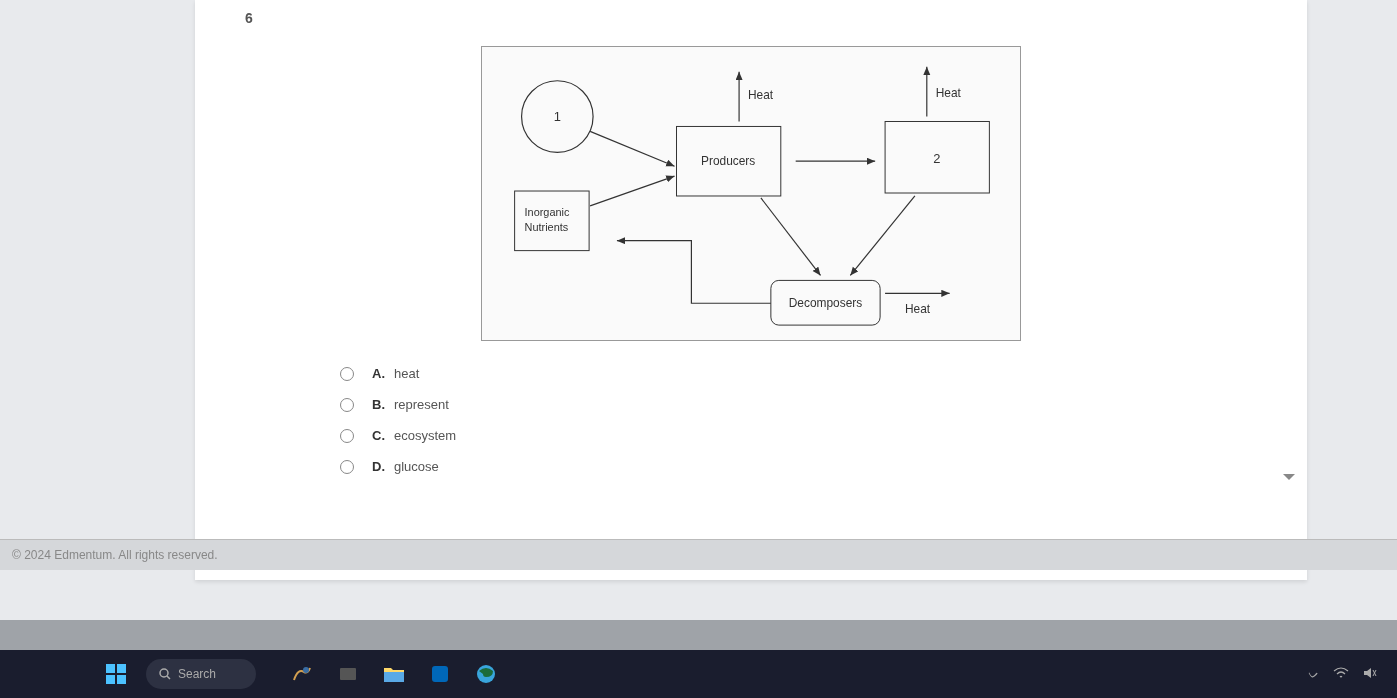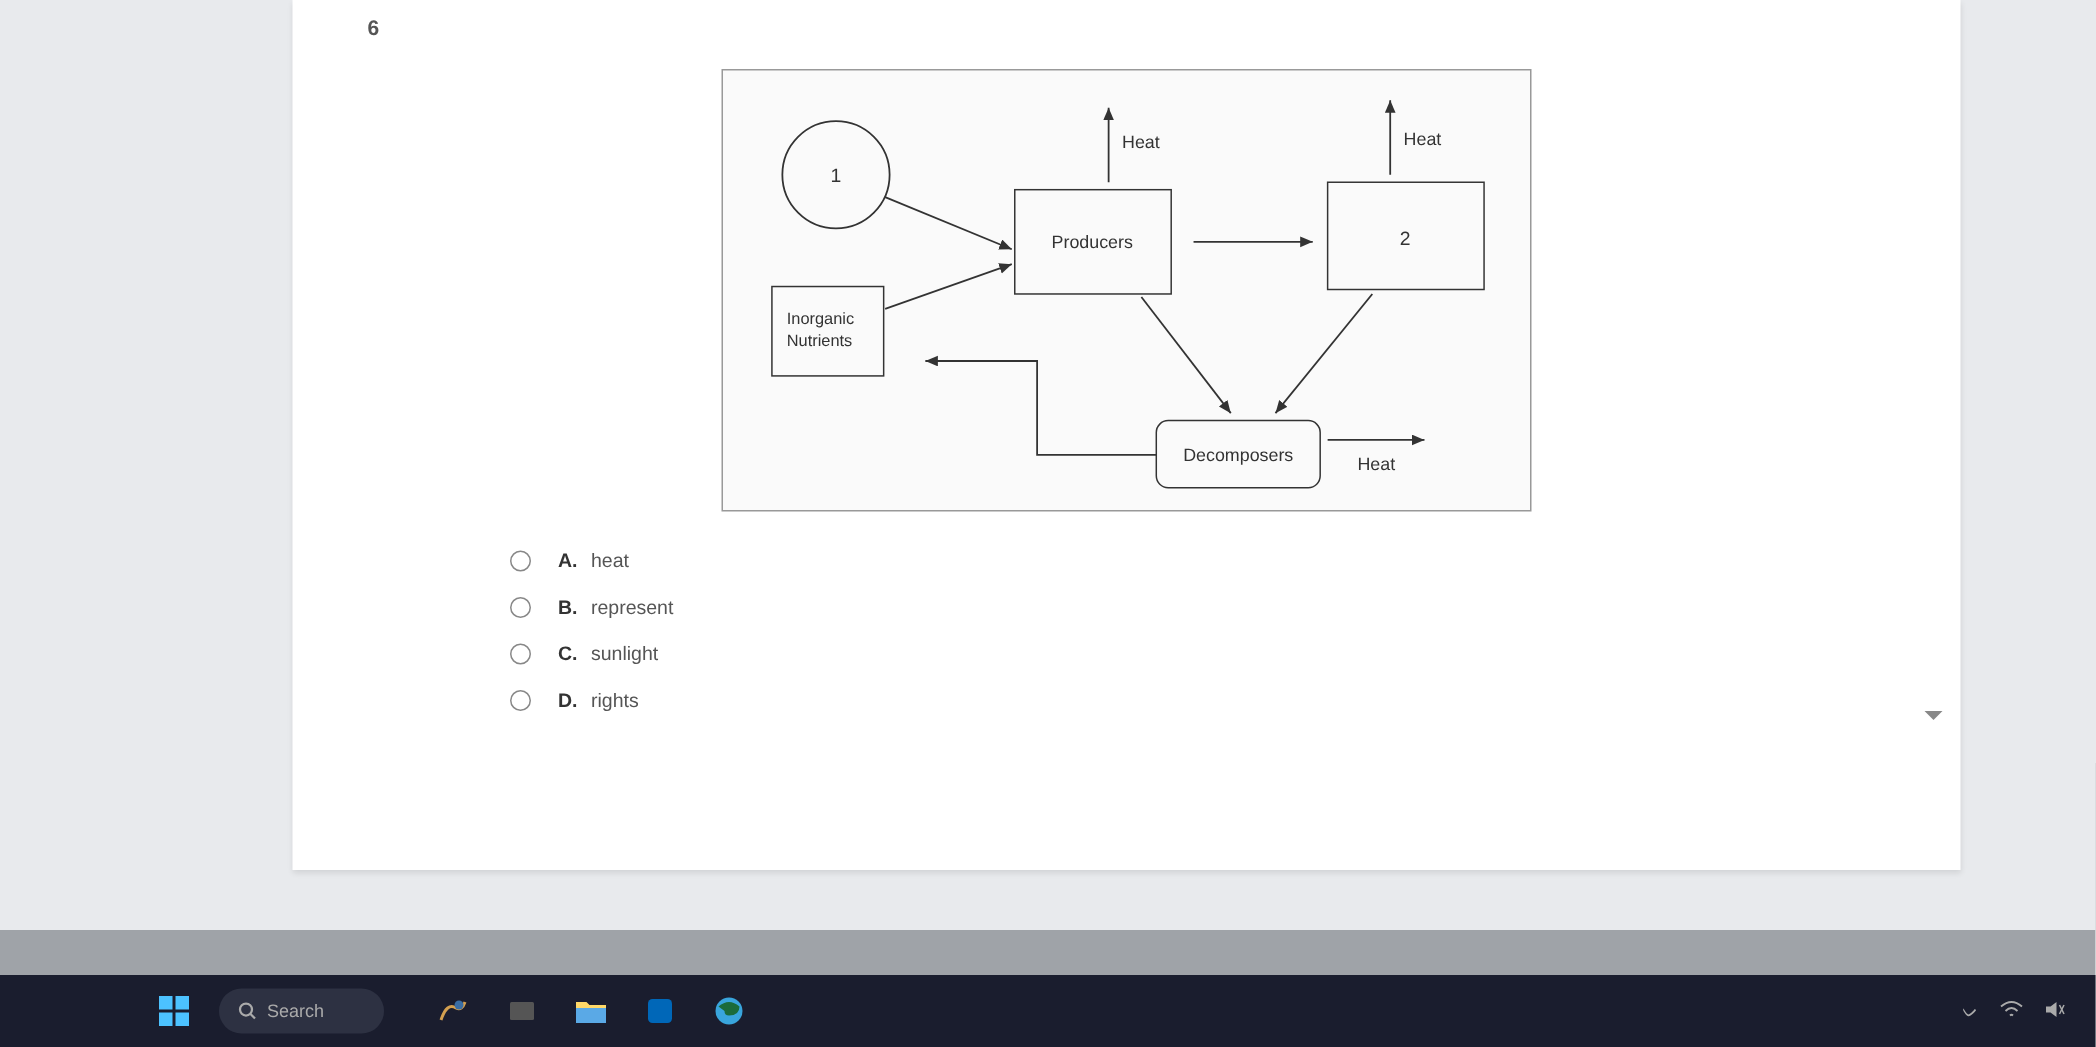--- a/index.html
+++ b/index.html
@@ -199,34 +199,35 @@
         <div class="option-text">heat</div>
       </div>
       <div class="option-row">
         <div class="radio"></div>
         <div class="option-letter">B.</div>
         <div class="option-text">represent</div>
       </div>
       <div class="option-row">
         <div class="radio"></div>
         <div class="option-letter">C.</div>
-        <div class="option-text">sunlight</div>
+        <div class="option-text">ecosystem</div>
       </div>
       <div class="option-row">
         <div class="radio"></div>
         <div class="option-letter">D.</div>
-        <div class="option-text">rights</div>
+        <div class="option-text">glucose</div>
       </div>
     </div>
   </div>
 
   <svg class="scroll-arrow" viewBox="0 0 16 16">
     <path d="M2,5 L8,11 L14,5" fill="#888"></path>
   </svg>
 
+  <div class="footer">© 2024 Edmentum. All rights reserved.</div>
 </div>
 
 <div class="taskbar">
   <div class="taskbar-item">
     <svg width="20" height="20" viewBox="0 0 20 20">
       <rect x="0" y="0" width="9" height="9" fill="#4cc2ff"></rect>
       <rect x="11" y="0" width="9" height="9" fill="#4cc2ff"></rect>
       <rect x="0" y="11" width="9" height="9" fill="#4cc2ff"></rect>
       <rect x="11" y="11" width="9" height="9" fill="#4cc2ff"></rect>
     </svg>

